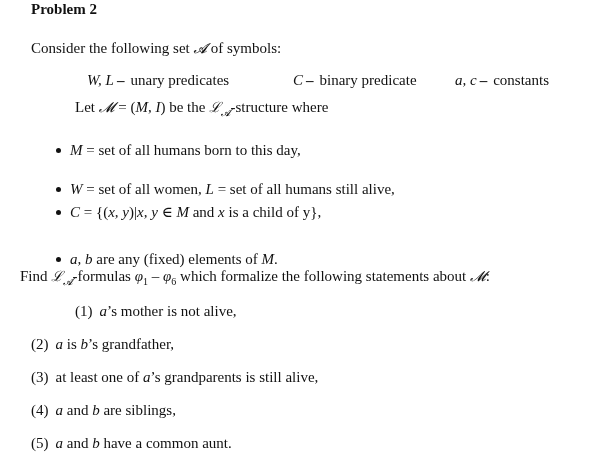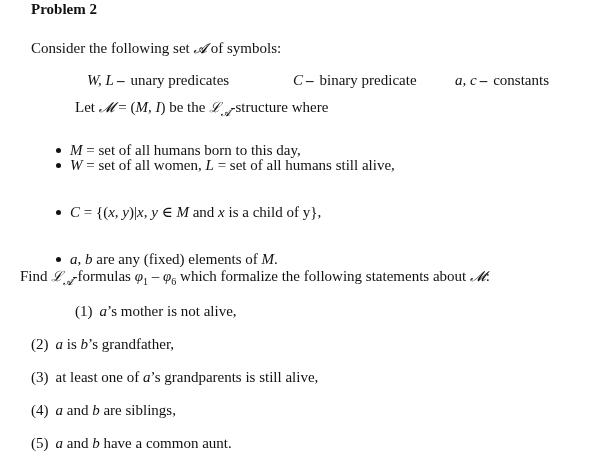--- a/index.html
+++ b/index.html
@@ -45,21 +45,21 @@
       width: 5px;
       height: 5px;
       border-radius: 50%;
       background: #111;
       margin-right: 9px;
       vertical-align: middle;
       position: relative;
       top: -1px;
     }
     .b1 { top: 141px; }
-    .b2 { top: 156px; text-align: right; }
+    .b2 { top: 180px; text-align: right; }
     .b3 { top: 203px; }
     .b4 { top: 250px; }
     .find { left: 20px; top: 267px; }
     .item {
       position: absolute;
       left: 31px;
       white-space: nowrap;
       line-height: 18px;
     }
     .item .num { display: inline-block; margin-right: 7px; }

